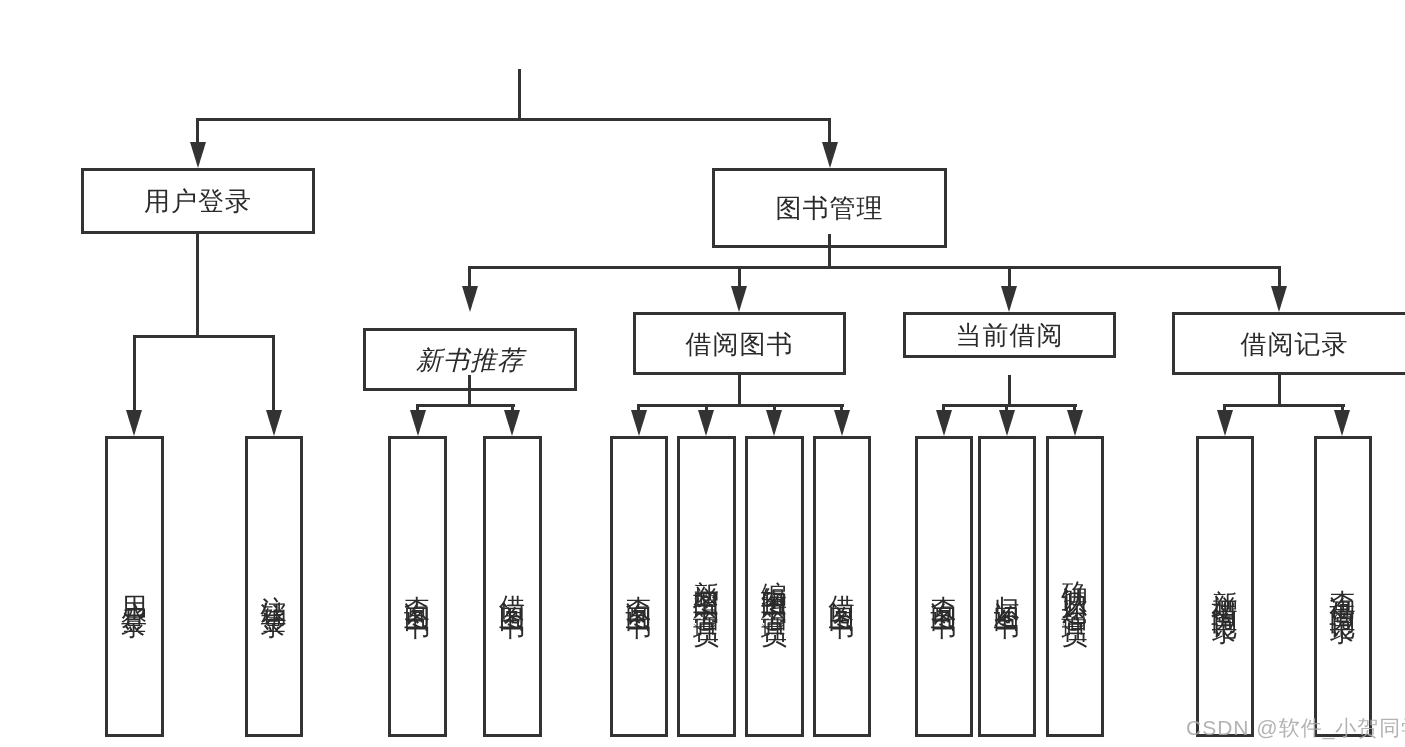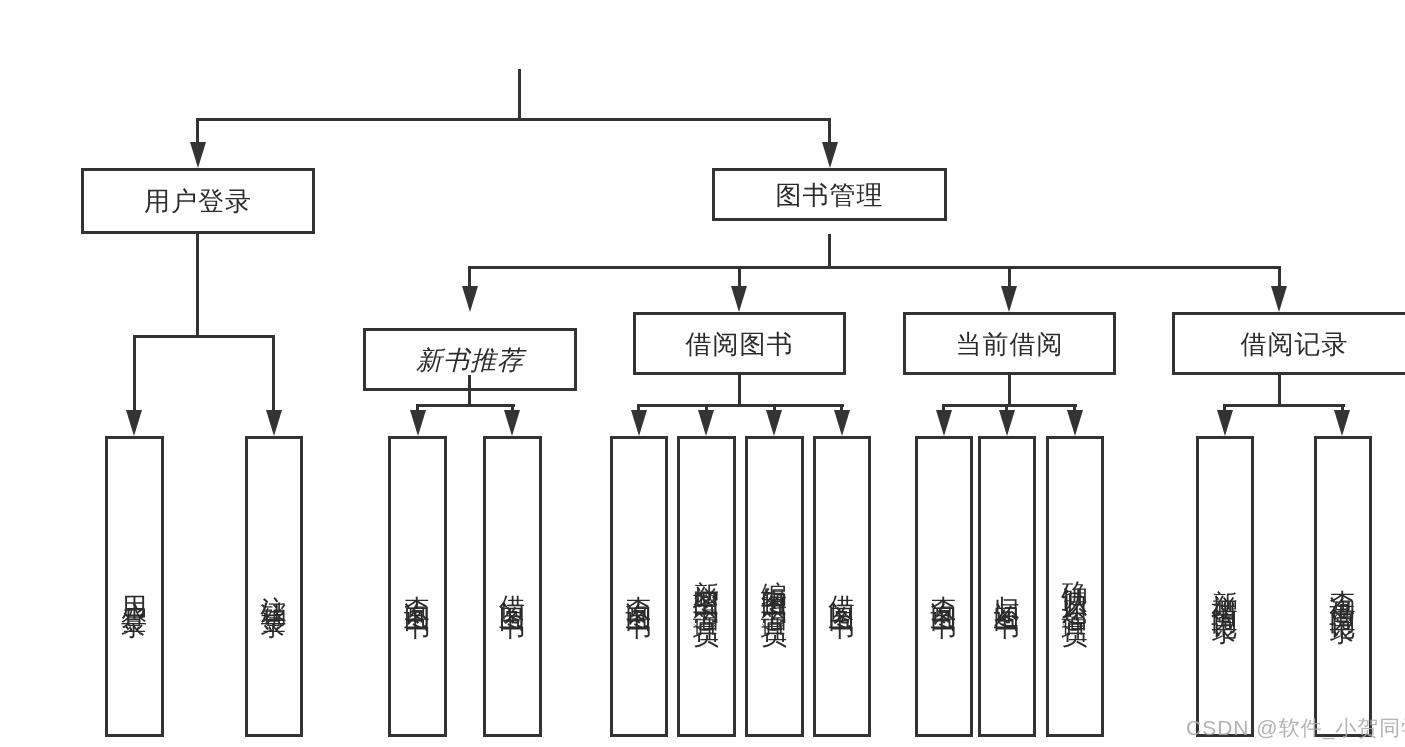--- a/index.html
+++ b/index.html
@@ -41,21 +41,21 @@
   <div class="v" style="left:518px;top:69px;height:52px;"></div>
   <div class="h" style="left:196px;top:118px;width:635px;"></div>
   <div class="v" style="left:196px;top:118px;height:36px;"></div>
   <div class="arr" style="left:190px;top:142px;"></div>
   <div class="v" style="left:828px;top:118px;height:36px;"></div>
   <div class="arr" style="left:822px;top:142px;"></div>
 
   <div class="box" style="left:81px;top:168px;width:234px;height:66px;">
     <span class="lbl">用户登录</span>
   </div>
-  <div class="box" style="left:712px;top:168px;width:235px;height:53px;">
+  <div class="box" style="left:712px;top:168px;width:235px;height:80px;">
     <span class="lbl">图书管理</span>
   </div>
 
   <div class="v" style="left:196px;top:234px;height:104px;"></div>
   <div class="h" style="left:133px;top:335px;width:142px;"></div>
   <div class="v" style="left:133px;top:335px;height:85px;"></div>
   <div class="arr" style="left:126px;top:410px;"></div>
   <div class="v" style="left:272px;top:335px;height:85px;"></div>
   <div class="arr" style="left:266px;top:410px;"></div>
 
@@ -69,21 +69,21 @@
   <div class="arr" style="left:1001px;top:286px;"></div>
   <div class="v" style="left:1278px;top:266px;height:30px;"></div>
   <div class="arr" style="left:1271px;top:286px;"></div>
 
   <div class="box" style="left:363px;top:328px;width:214px;height:63px;font-style:italic;">
     <span class="lbl">新书推荐</span>
   </div>
   <div class="box" style="left:633px;top:312px;width:213px;height:63px;">
     <span class="lbl">借阅图书</span>
   </div>
-  <div class="box" style="left:903px;top:312px;width:213px;height:63px;">
+  <div class="box" style="left:903px;top:312px;width:213px;height:46px;">
     <span class="lbl">当前借阅</span>
   </div>
   <div class="box" style="left:1172px;top:312px;width:245px;height:63px;">
     <span class="lbl">借阅记录</span>
   </div>
 
   <div class="v" style="left:468px;top:375px;height:32px;"></div>
   <div class="h" style="left:416px;top:404px;width:99px;"></div>
   <div class="v" style="left:416px;top:404px;height:16px;"></div>
   <div class="arr" style="left:410px;top:410px;"></div>

